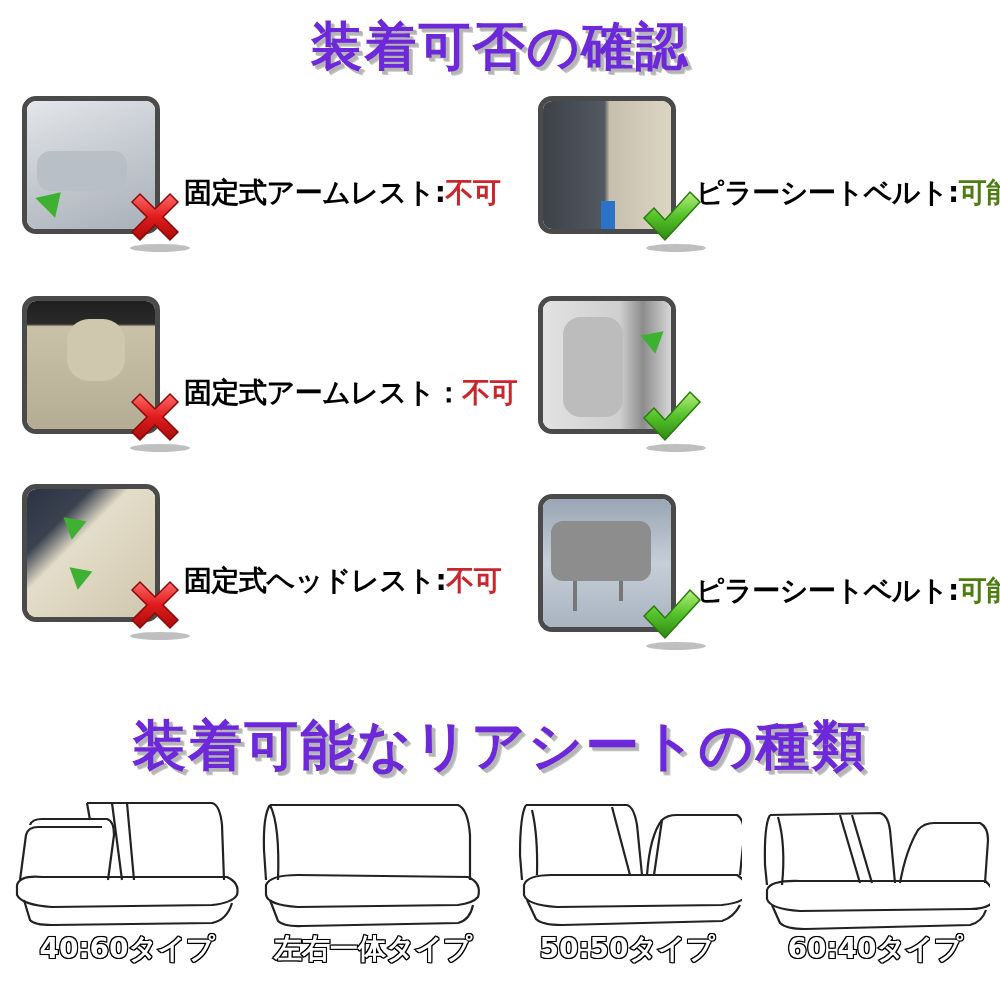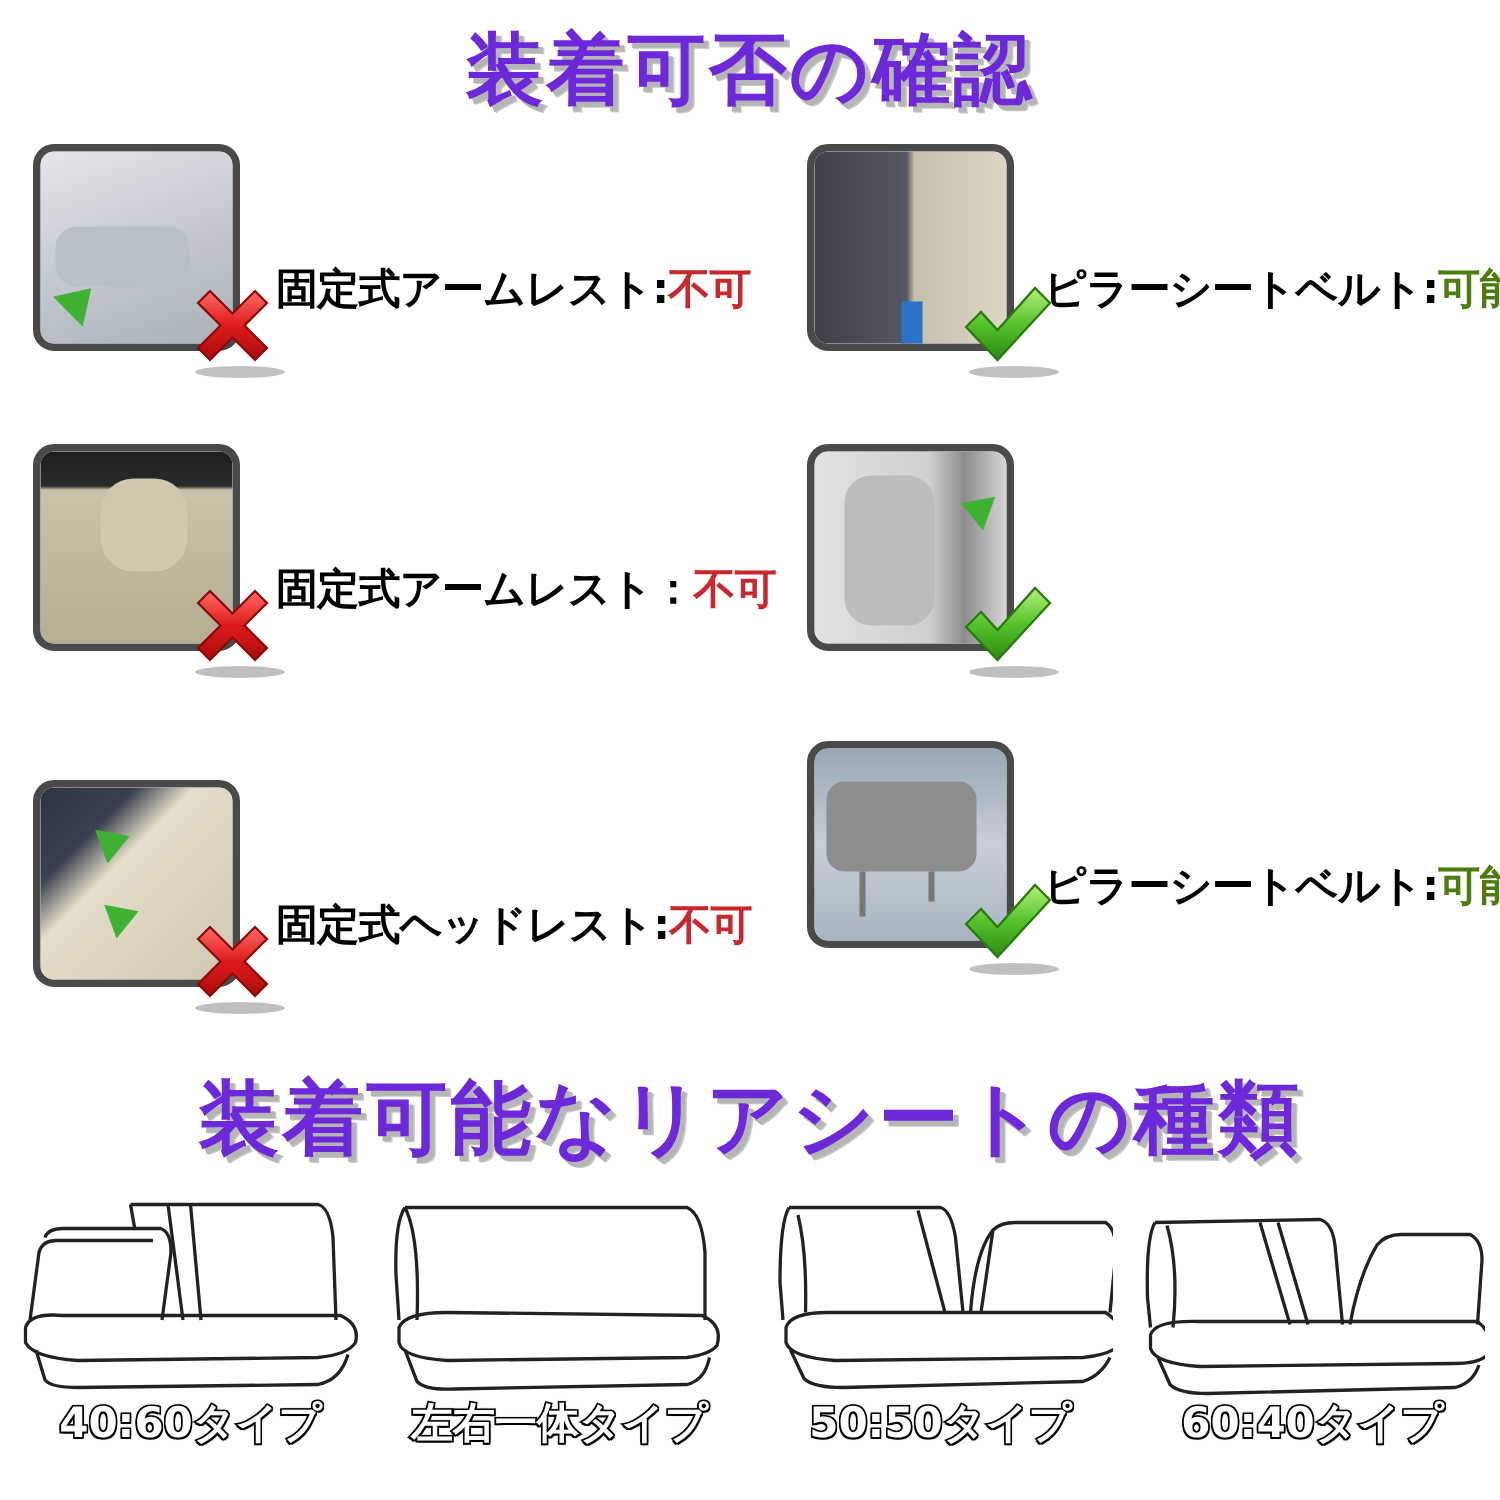--- a/index.html
+++ b/index.html
@@ -114,21 +114,21 @@
     <div class="ph" style="background:linear-gradient(90deg,#e2e2e2 0%,#cfcfcf 60%,#8c8c8c 78%,#d7d7d7 100%);"></div>
     <div style="position:absolute;left:20px;top:16px;width:60px;height:100px;border-radius:18px;background:#bcbcbc;"></div>
     <div style="position:absolute;left:95px;top:28px;width:0;height:0;border-left:12px solid transparent;border-right:12px solid transparent;border-bottom:20px solid #3fb132;transform:rotate(-70deg);"></div>
   </div>
   <div class="shadow"></div>
   <svg class="badge">
       <use href="#check"></use>
     </svg>
 </div>
 
-<div class="item" style="left:22px; top:520px;">
+<div class="item" style="left:22px; top:484px;">
   <div class="thumb">
     <div class="ph" style="background:linear-gradient(135deg,#2c3444 0%,#3a4250 25%,#e4ddc9 40%,#cfc6ae 100%);"></div>
     <div style="position:absolute;left:38px;top:26px;width:0;height:0;border-left:12px solid transparent;border-right:12px solid transparent;border-bottom:20px solid #3fb132;transform:rotate(70deg);"></div>
     <div style="position:absolute;left:44px;top:76px;width:0;height:0;border-left:12px solid transparent;border-right:12px solid transparent;border-bottom:20px solid #3fb132;transform:rotate(70deg);"></div>
   </div>
   <div class="shadow"></div>
   <svg class="badge">
       <use href="#xmark"></use>
     </svg>
   <div class="label" style="left:162px;">

